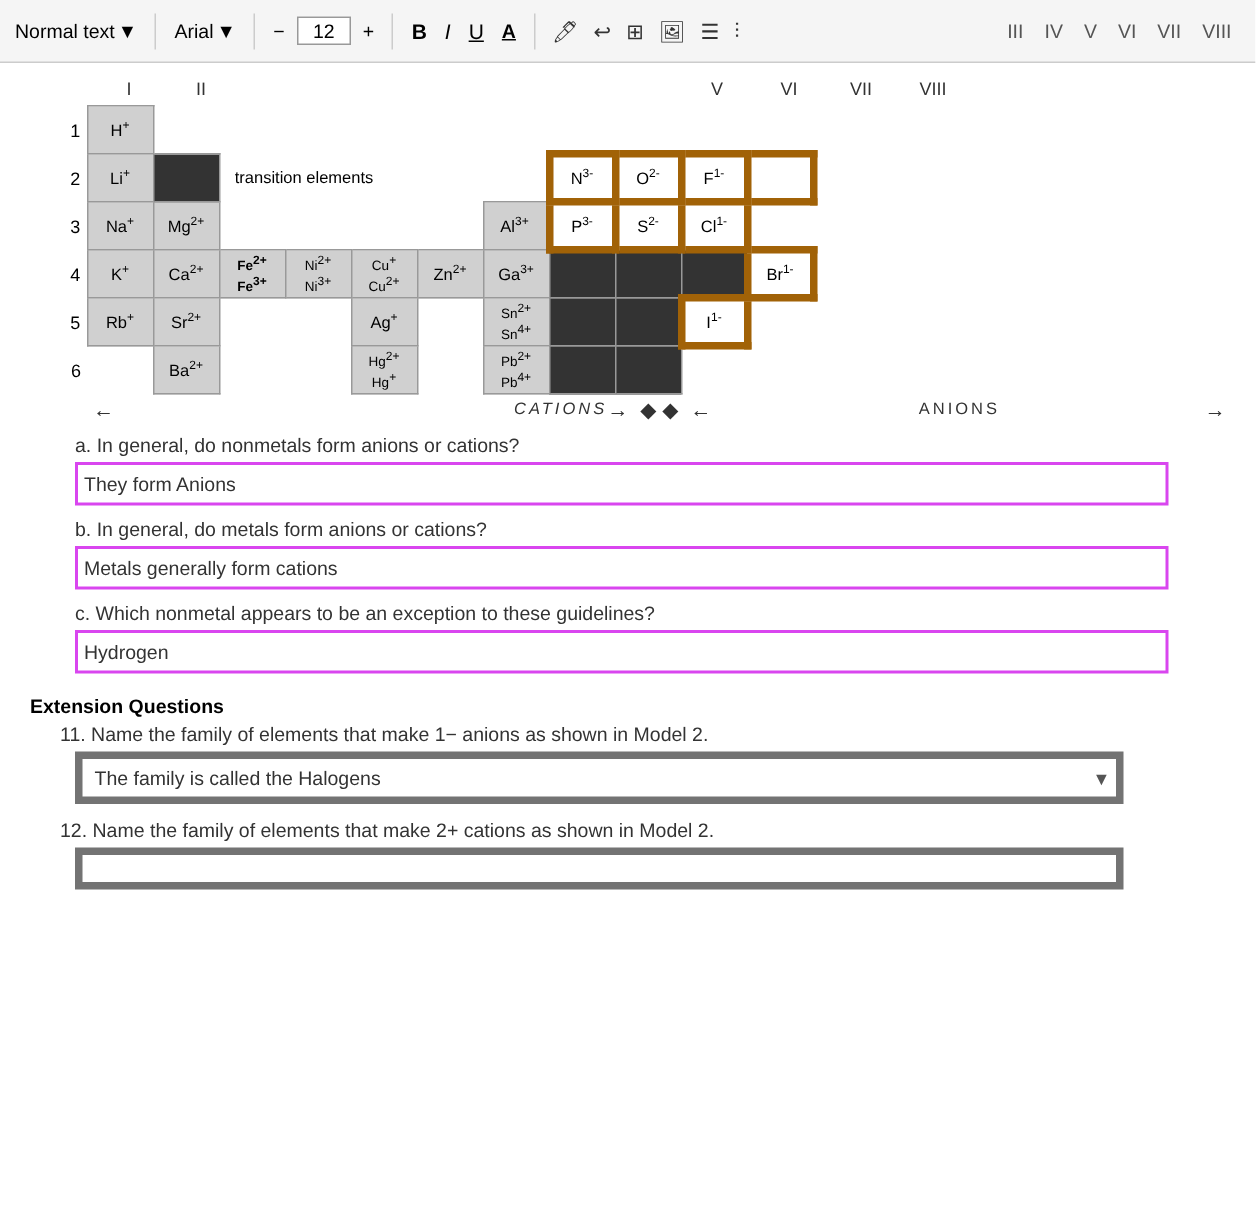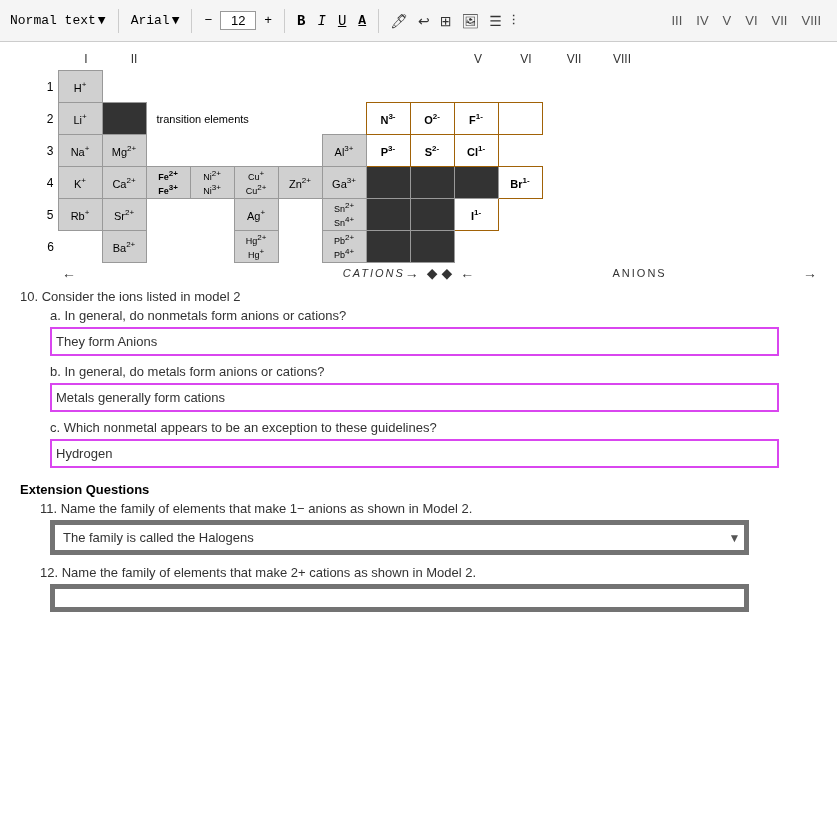--- a/index.html
+++ b/index.html
@@ -22,21 +22,20 @@
       height: 42px;
     }
     .toolbar-item {
       display: flex;
       align-items: flex-start;
       gap: 2px;
       font-size: 13px;
       cursor: pointer;
       padding: 2px 4px;
       border-radius: 3px;
-      font-family: Liberation Mono, monospace;
     }
     .toolbar-divider {
       width: 1px;
       height: 24px;
       background: #ccc;
       margin: 0 4px;
     }
     .font-size-box {
       display: flex;
       align-items: center;
@@ -163,22 +162,21 @@
     .ptable td.empty-cell {
       background: transparent;
       border: none;
     }
     .ptable td.black-cell {
       background: #333;
       border: 1px solid #999;
     }
     .ptable td.white-cell {
       background: #fff;
-      border: 1px solid #a16207;
-      font-weight: bold;
+      border: 5px solid #a16207;
     }
     .ptable td.row-num {
       background: transparent;
       border: none;
       font-size: 12px;
       font-weight: normal;
       width: 18px;
       text-align: right;
       padding-right: 4px;
     }
@@ -357,23 +355,20 @@
       <span style="flex:1; text-align:right; font-size:11px; letter-spacing:2px;font-style:italic;">CATIONS</span>
       <span style="font-size:14px;">→</span>
       <span style="margin: 0 8px; font-size:14px;">◆ ◆</span>
       <span style="font-size:14px; margin-right:2px;">←</span>
       <span style="flex:1; text-align:center; font-size:11px; letter-spacing:2px;">ANIONS</span>
       <span style="font-size:14px;">→</span>
     </div>
   </div>
 
   <div class="question-block">
-    <div class="question-text">
-      <span>10. Consider the ions listed in model 2</span>
-    </div>
 
     <div class="sub-question">
       <div class="question-text">a.  In general, do nonmetals form anions or cations?</div>
       <div class="answer-box answer-box-wide">
         <span>They form Anions</span>
       </div>
     </div>
 
     <div class="sub-question">
       <div class="question-text">b.  In general, do metals form anions or cations?</div>

